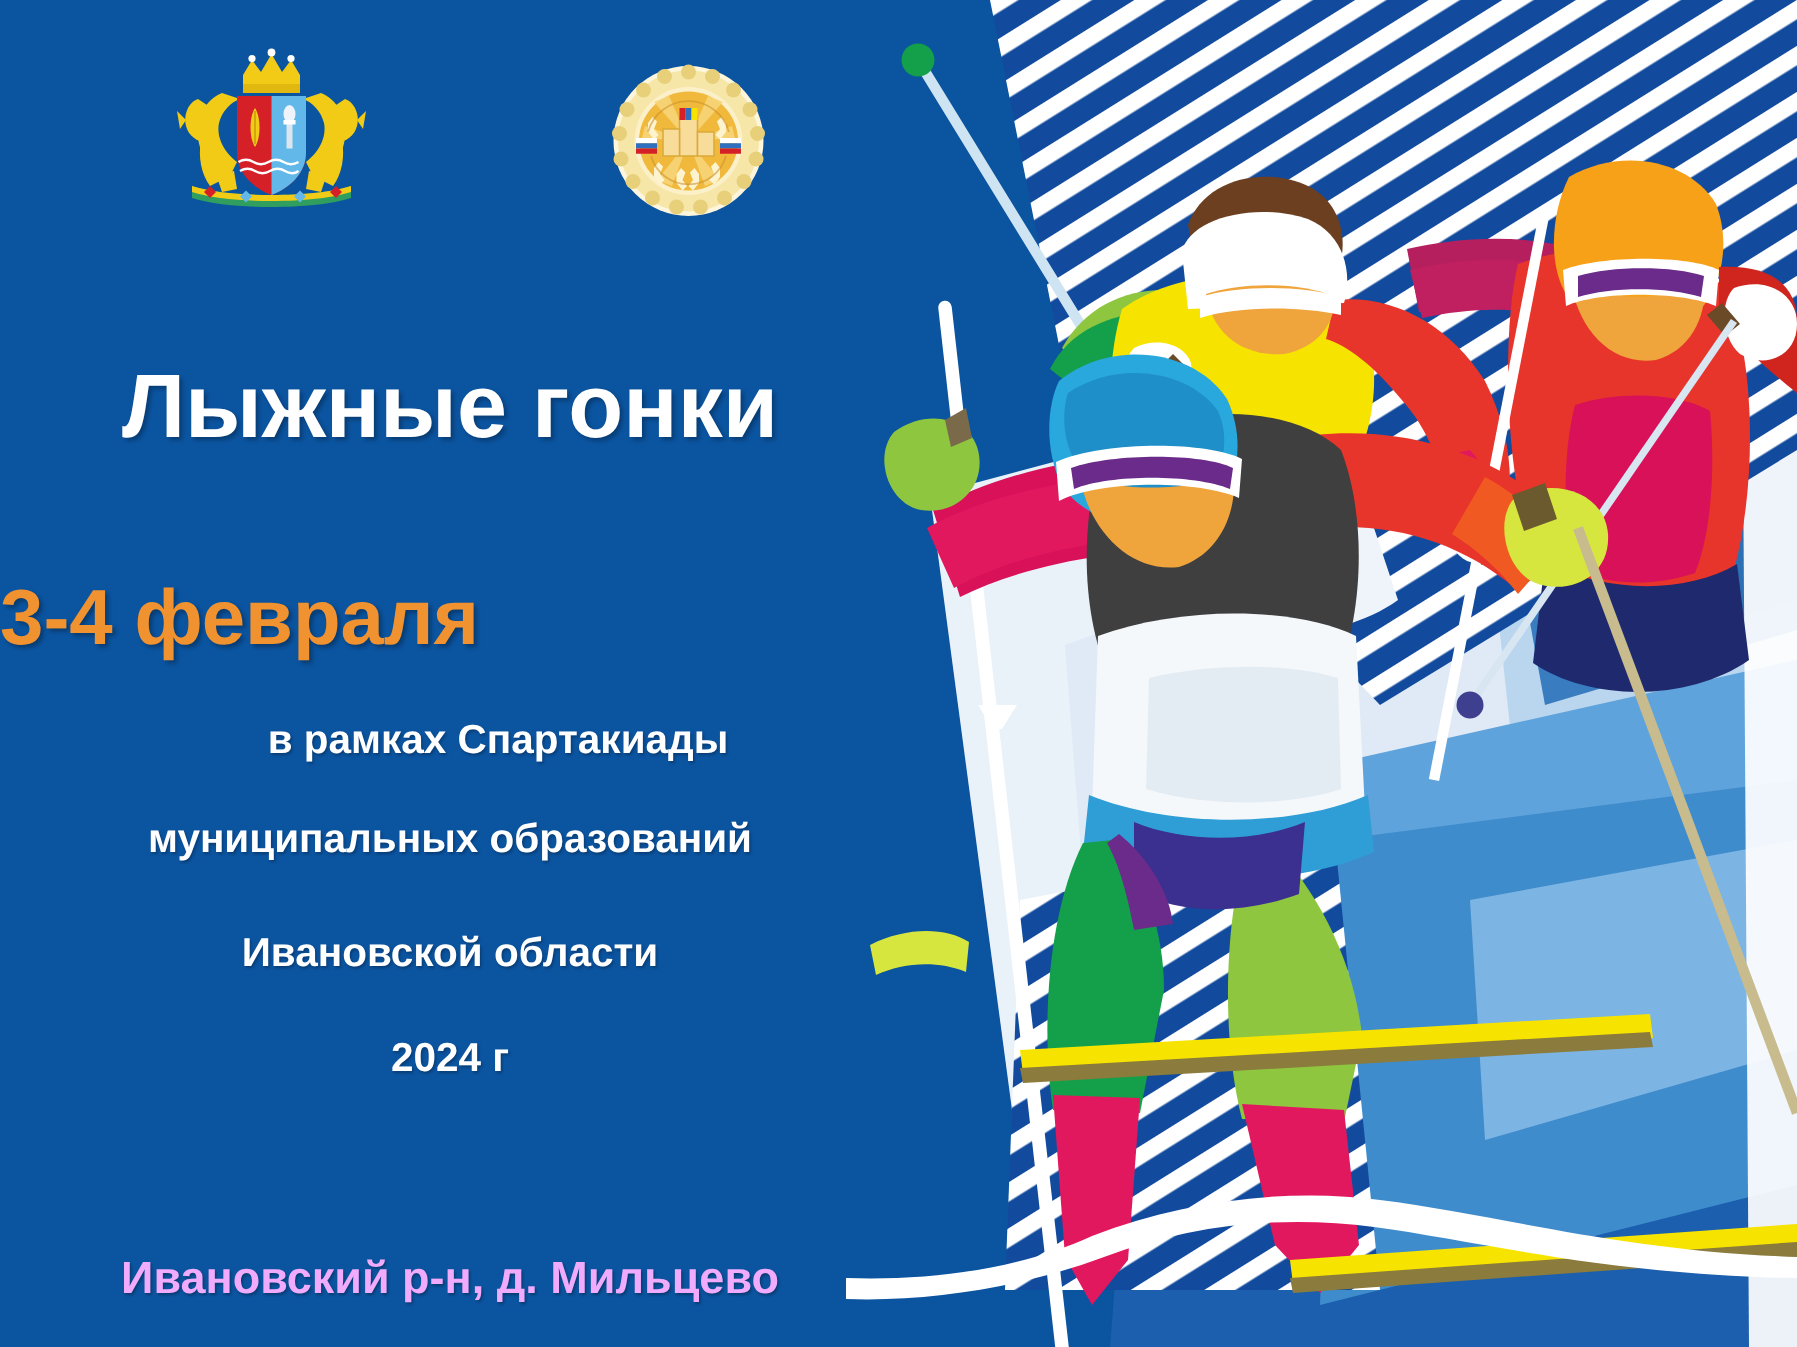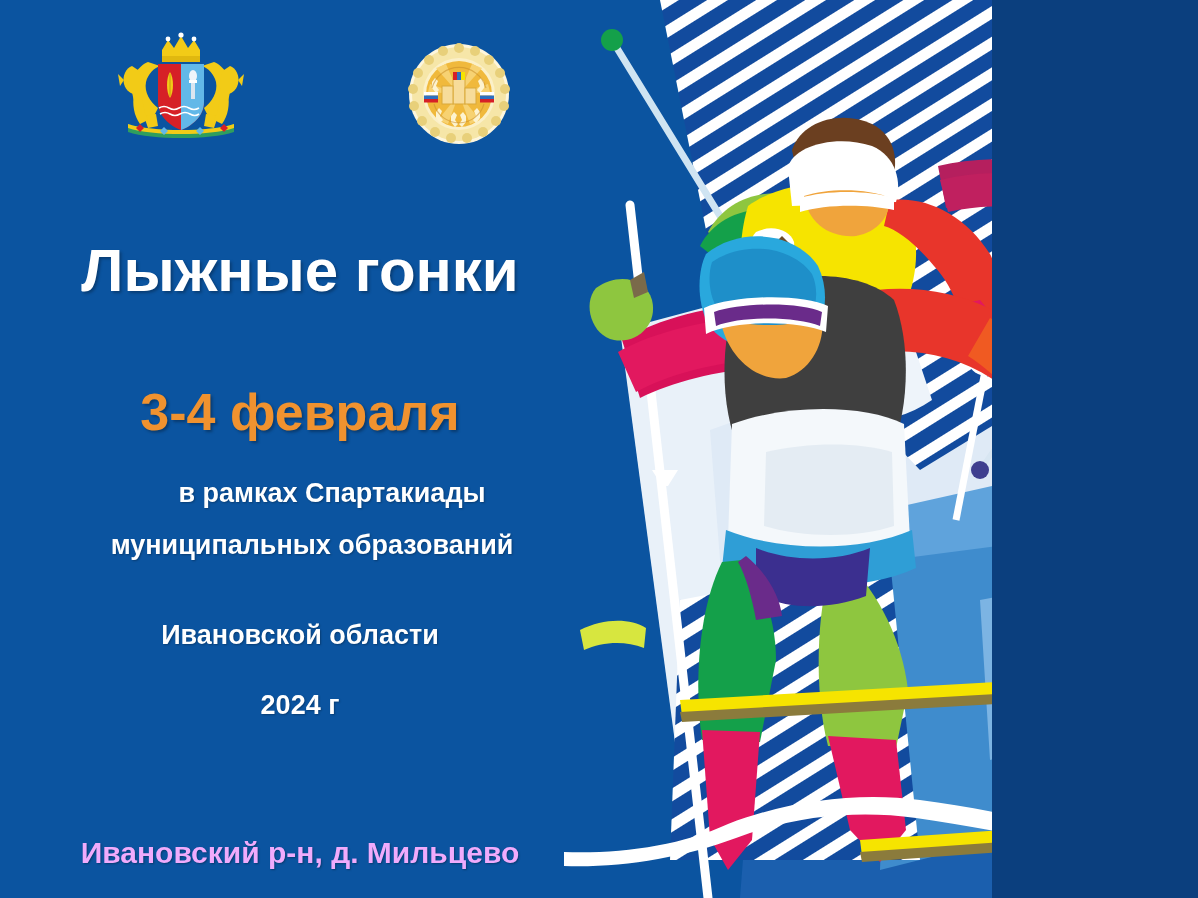--- a/index.html
+++ b/index.html
@@ -1,18 +1,18 @@
 <!DOCTYPE html>
 <html lang="ru"><head>
 <meta charset="utf-8">
 <title>Poster</title>
 <style>
   html,body{margin:0;padding:0;background:#0b3f7e;}
   #poster{
-    position:relative;width:992px;height:898px;overflow:hidden;
+    position:relative;width:1198px;height:898px;overflow:hidden;
     background:#0b54a0;
     font-family:"Liberation Sans","DejaVu Sans",sans-serif;
   }
 
   
   #art{position:absolute;left:560px;top:0;width:638px;height:898px;overflow:hidden;}
   #art svg{display:block;width:638px;height:898px;}
 
   
   .emblem{position:absolute;}
@@ -25,33 +25,33 @@
 
   .ttl{
     position:absolute;left:0;top:236px;width:600px;
     text-align:center;color:#ffffff;
     font-size:60px;font-weight:bold;letter-spacing:0px;
     text-shadow:2px 2px 3px rgba(0,0,0,.28);
     white-space:nowrap;
   }
   .date{
     position:absolute;left:0;top:382px;width:600px;
-    text-align:center;color:#f0922f;
+    text-align:left;color:#f0922f;
     font-size:52px;font-weight:bold;
     text-shadow:2px 2px 3px rgba(0,0,0,.3);
     white-space:nowrap;
   }
   .sub{
     position:absolute;left:0;width:600px;text-align:center;
     color:#ffffff;font-size:27px;font-weight:bold;
     text-shadow:1px 1px 2px rgba(0,0,0,.28);
     white-space:nowrap;
   }
   #sub1{top:478px;margin-left:32px;}
-  #sub2{top:530px;padding-left:12px;}
+  #sub2{top:544px;}
   #sub3{top:620px;}
   #sub4{top:690px;}
 
   .place{
     position:absolute;left:0;top:836px;width:600px;
     text-align:center;color:#f0abfc;
     font-size:30px;font-weight:bold;
     text-shadow:1px 1px 2px rgba(0,0,0,.3);
     white-space:nowrap;
   }

